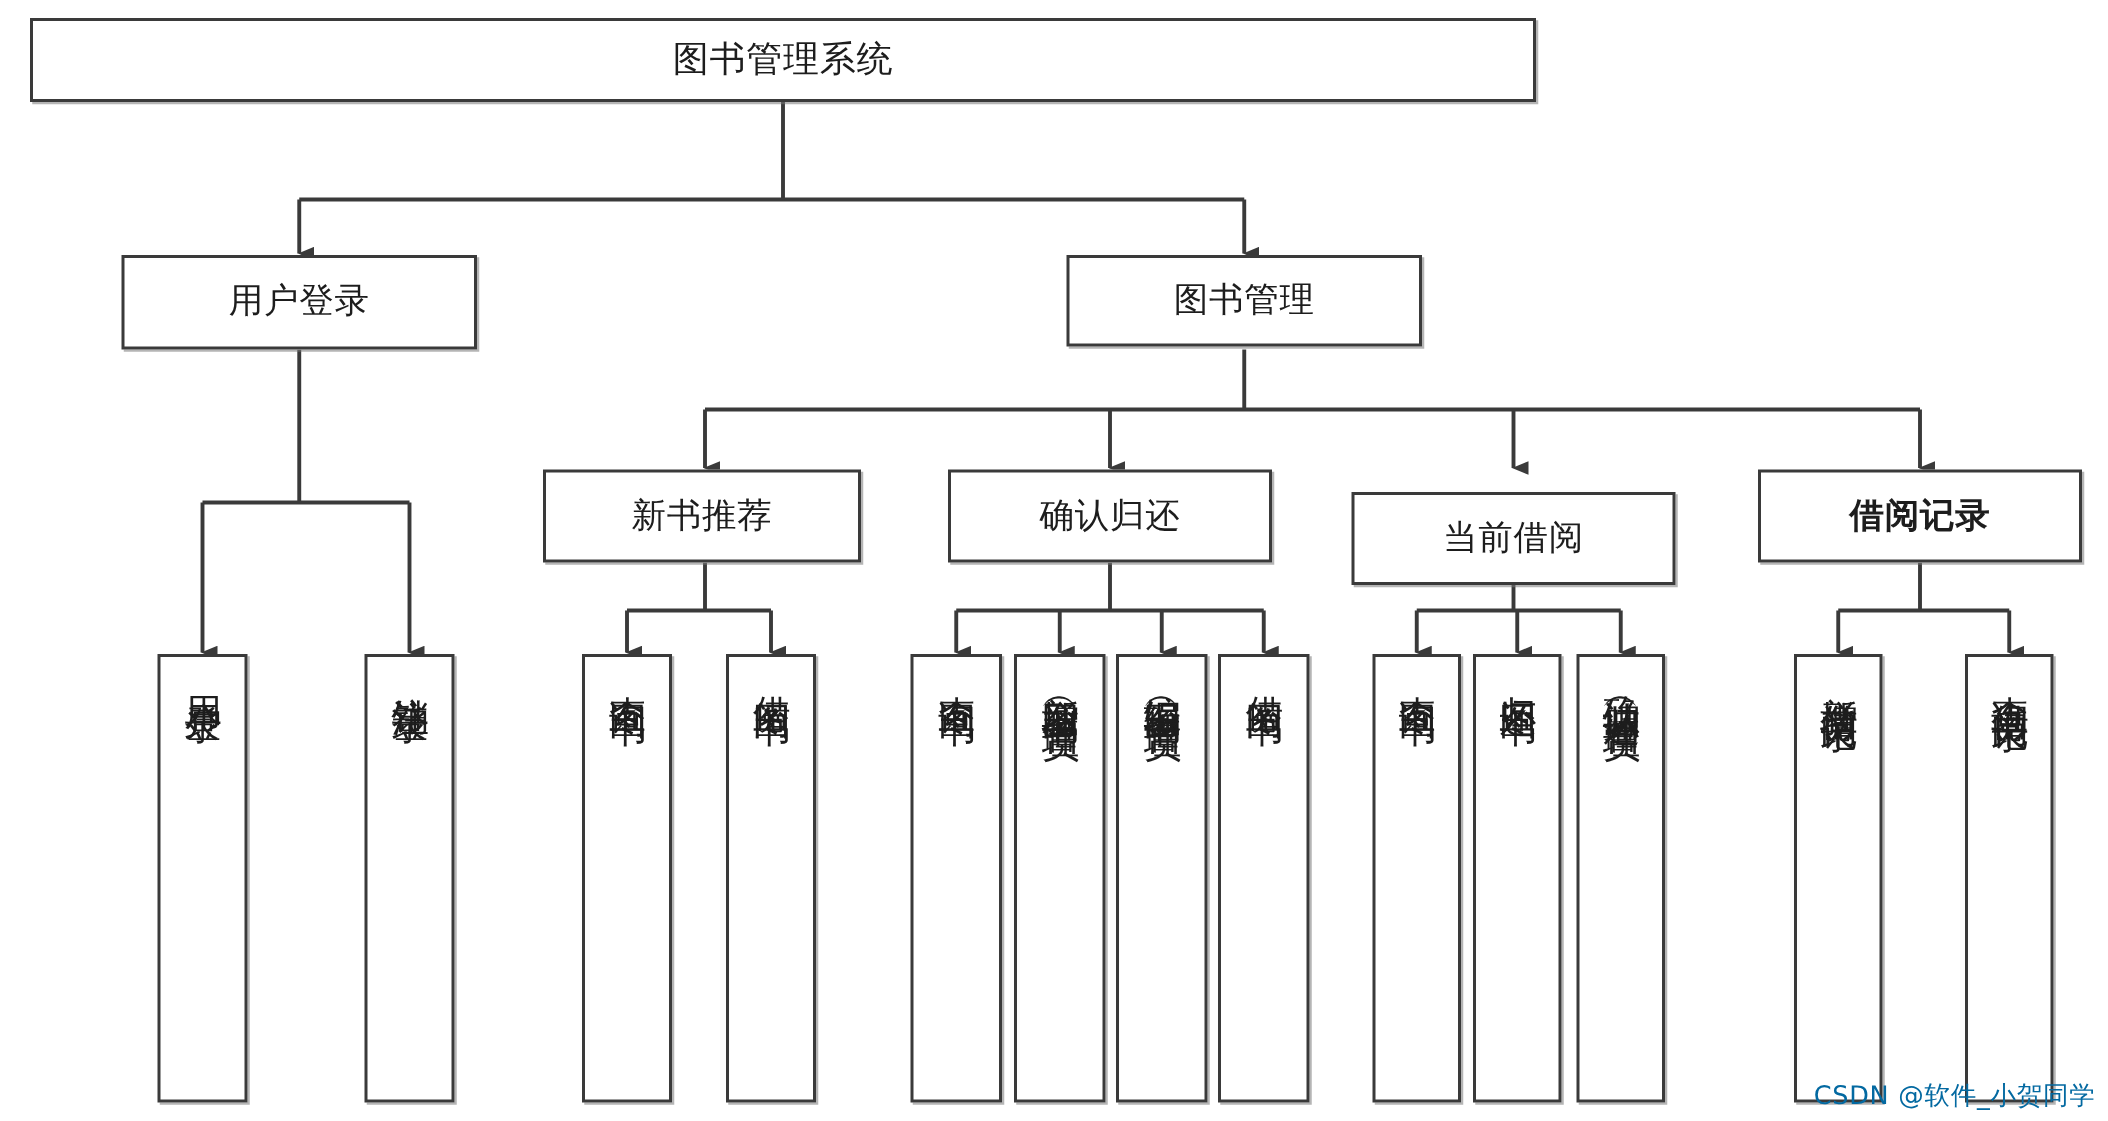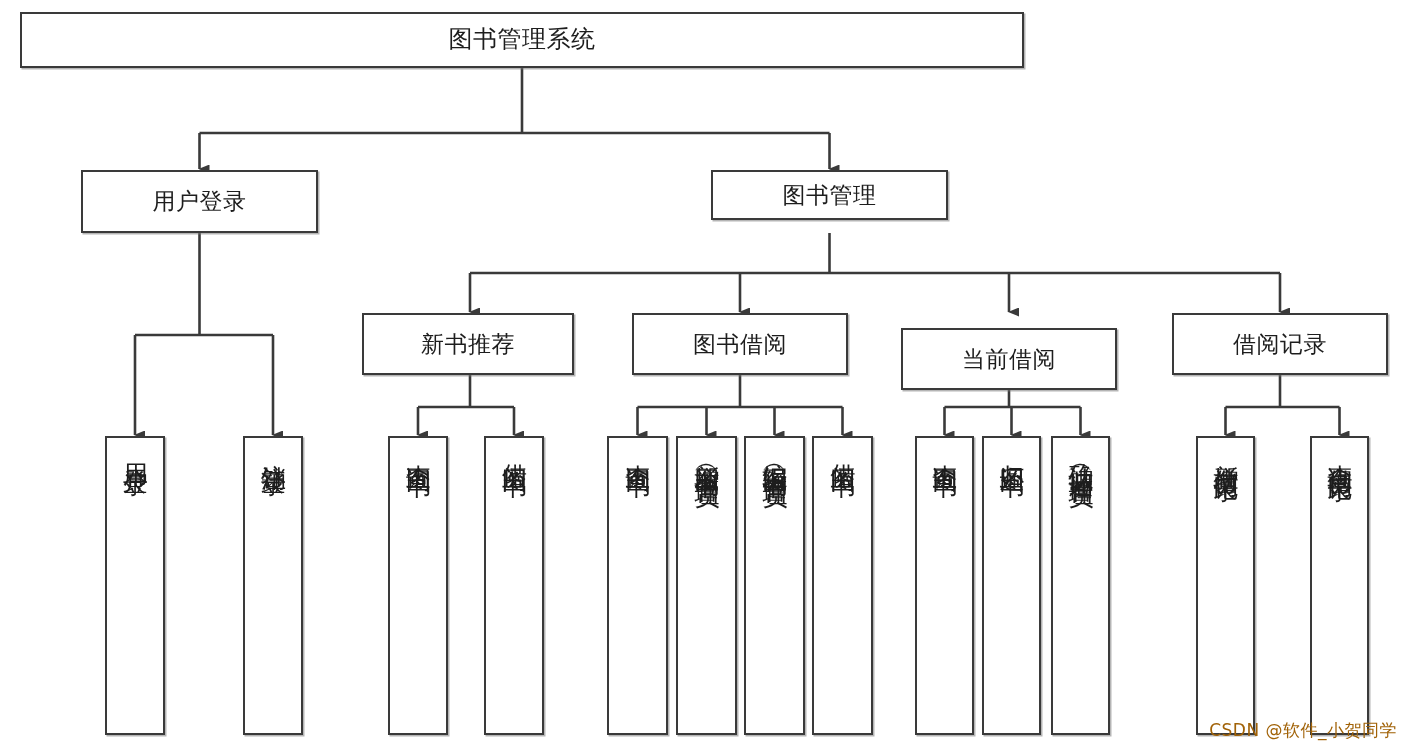--- a/index.html
+++ b/index.html
@@ -63,21 +63,21 @@
     line-height: 1.12;
     letter-spacing: 3px;
     white-space: normal;
     max-height: 100%;
   }
   #watermark {
     position: absolute;
     right: 8px;
     bottom: 5px;
     font-size: 17px;
-    color: #a16207;
+    color: #0369a1;
     letter-spacing: 0.5px;
     white-space: nowrap;
     font-family: "DejaVu Sans", "Liberation Sans", sans-serif;
   }
 </style>
 </head>
 <body>
 
 <div id="diagram-root">
 
@@ -124,33 +124,33 @@
       </g>
   </svg>
 
   <div id="node-layer">
       <div class="node h root" style="left: 20px; top: 12px; width: 1004px; height: 56px;">
         <span class="label">图书管理系统</span>
       </div>
       <div class="node h" style="left: 81px; top: 170px; width: 237px; height: 63px;">
         <span class="label">用户登录</span>
       </div>
-      <div class="node h" style="left: 711px; top: 170px; width: 237px; height: 50px;">
+      <div class="node h" style="left: 711px; top: 170px; width: 237px; height: 61px;">
         <span class="label">图书管理</span>
       </div>
       <div class="node h" style="left: 362px; top: 313px; width: 212px; height: 62px;">
         <span class="label">新书推荐</span>
       </div>
       <div class="node h" style="left: 632px; top: 313px; width: 216px; height: 62px;">
-        <span class="label">图书借阅</span>
+        <span class="label">确认归还</span>
       </div>
       <div class="node h" style="left: 901px; top: 313px; width: 216px; height: 62px; margin-top: 15px;">
         <span class="label">当前借阅</span>
       </div>
-      <div class="node h" style="left: 1172px; top: 313px; width: 216px; height: 62px;">
+      <div class="node h" style="left: 1172px; top: 313px; width: 216px; height: 62px; font-weight: bold;">
         <span class="label">借阅记录</span>
       </div>
       <div class="node v" style="left: 105px; top: 436px; width: 60px; height: 299px;">
         <span class="label">用户登录</span>
       </div>
       <div class="node v" style="left: 243px; top: 436px; width: 60px; height: 299px;">
         <span class="label">注销登录</span>
       </div>
       <div class="node v" style="left: 388px; top: 436px; width: 60px; height: 299px;">
         <span class="label">查询图书</span>

